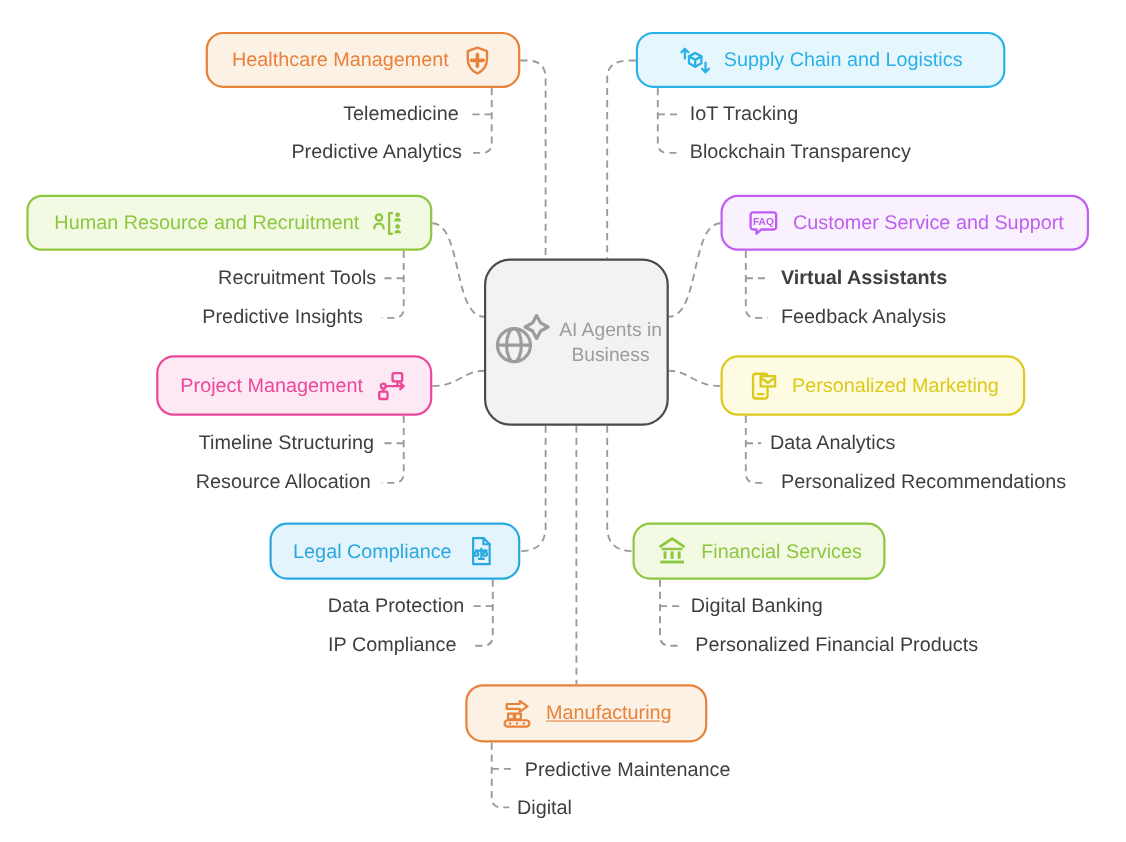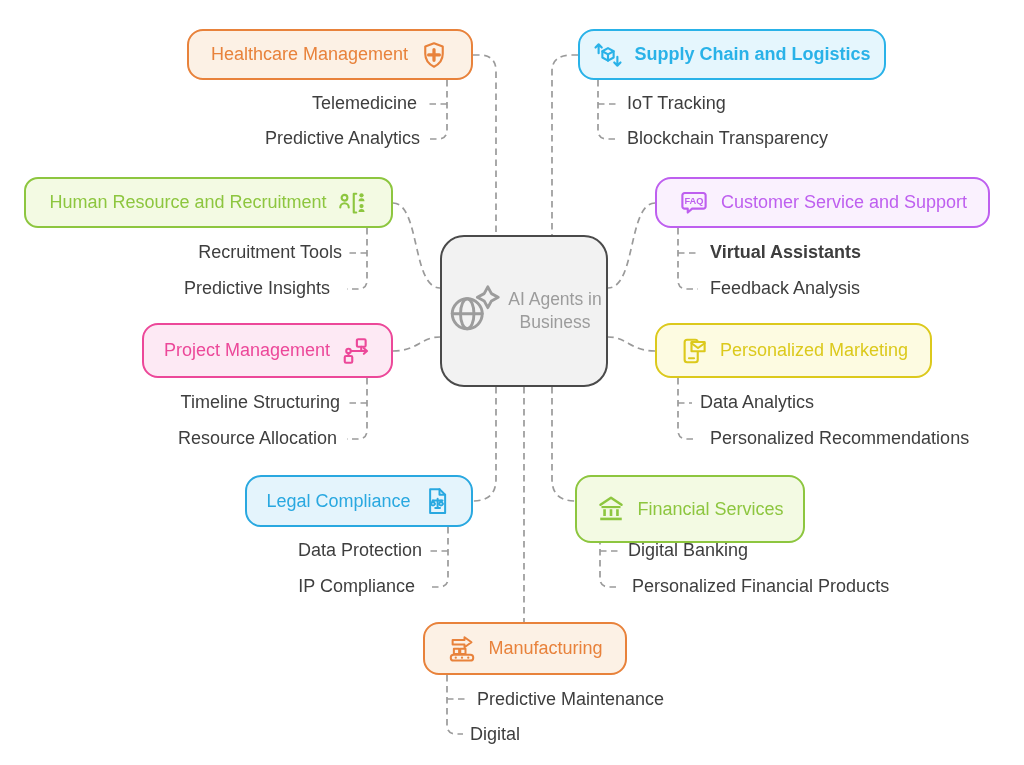--- a/index.html
+++ b/index.html
@@ -90,21 +90,21 @@
     <span class="icon">
       <svg width="30" height="30" viewBox="0 0 24 24" stroke="currentColor" fill="none" stroke-width="1.7" stroke-linecap="round" stroke-linejoin="round">
         <path d="M12,2.6 L19,5.2 V11 C19,16.2 16.2,19.3 12,21.4 C7.8,19.3 5,16.2 5,11 V5.2 Z"></path>
         <path d="M12,7.6 V16.2 M7.7,11.9 H16.3" stroke-width="2.6"></path>
       </svg>
     </span>
   </div>
   <div class="sub" style="right:607px; top:93px;">Telemedicine</div>
   <div class="sub" style="right:604px; top:128px;">Predictive Analytics</div>
 
-  <div class="node" style="left: 578px; top: 29px; width: 308px; height: 51px; font-weight: bold; --c: #29B2E8; --bg: #E5F6FD;">
+  <div class="node" style="left: 578px; top: 29px; width: 336px; height: 51px; --c: #29B2E8; --bg: #E5F6FD;">
     <span class="icon">
       <svg width="30" height="30" viewBox="0 0 24 24" stroke="currentColor" fill="none" stroke-width="1.7" stroke-linecap="round" stroke-linejoin="round">
         <path d="M12,6.5 L16.5,9 V14 L12,16.5 L7.5,14 V9 Z"></path>
         <path d="M7.5,9 L12,11.5 L16.5,9 M12,11.5 V16.5"></path>
         <path d="M2,6 L4.5,3.5 L7,6 M4.5,3.5 V10.5"></path>
         <path d="M17,18 L19.5,20.5 L22,18 M19.5,20.5 V13.5"></path>
       </svg>
     </span>
     <span>Supply Chain and Logistics</span>
   </div>
@@ -178,39 +178,39 @@
         <path d="M14,2.5 V7 H18.5"></path>
         <path d="M12.5,10.2 V17.6 M10.6,17.6 H14.4 M8.6,11.6 H16.4"></path>
         <path d="M7.2,14.4 a1.7,1.7 0 0 0 3.2,0 L8.8,11.6 Z"></path>
         <path d="M13.6,14.4 a1.7,1.7 0 0 0 3.2,0 L15.2,11.6 Z"></path>
       </svg>
     </span>
   </div>
   <div class="sub" style="right:602px; top:540px;">Data Protection</div>
   <div class="sub" style="right:609px; top:576px;">IP Compliance</div>
 
-  <div class="node" style="left: 575px; top: 475px; width: 230px; height: 68px; --c: #8DC63F; --bg: #F3FAE3;">
+  <div class="node" style="left: 575px; top: 475px; width: 230px; height: 52px; --c: #8DC63F; --bg: #F3FAE3;">
     <span class="icon">
       <svg width="30" height="30" viewBox="0 0 24 24" stroke="currentColor" fill="none" stroke-width="2" stroke-linecap="round" stroke-linejoin="round">
         <path d="M3.6,8.6 L12,3 L20.4,8.6"></path>
         <g fill="currentColor" stroke="none">
           <rect x="4.4" y="9.6" width="15.2" height="1.7"></rect>
           <rect x="5.8" y="12.2" width="2.1" height="5.4"></rect>
           <rect x="10.95" y="12.2" width="2.1" height="5.4"></rect>
           <rect x="16.1" y="12.2" width="2.1" height="5.4"></rect>
           <rect x="3.4" y="18.9" width="17.2" height="2.1"></rect>
         </g>
       </svg>
     </span>
     <span>Financial Services</span>
   </div>
   <div class="sub" style="left:628px; top:540px;">Digital Banking</div>
   <div class="sub" style="left:632px; top:576px;">Personalized Financial Products</div>
 
-  <div class="node" style="left: 423px; top: 622px; width: 204px; height: 53px; --c: #E8823B; --bg: #FCF1E5;">
+  <div class="node" style="left: 423px; top: 622px; width: 220px; height: 53px; text-decoration: underline; --c: #E8823B; --bg: #FCF1E5;">
     <span class="icon">
       <svg width="30" height="30" viewBox="0 0 24 24" stroke="currentColor" fill="none" stroke-width="1.6" stroke-linecap="round" stroke-linejoin="round">
         <path d="M4.5,4.8 H14 V2.6 L19.6,6.6 L14,10.6 V8.4 H4.5 Z"></path>
         <rect x="5.5" y="11.8" width="4.2" height="4.2"></rect>
         <rect x="10.6" y="11.8" width="4.2" height="4.2"></rect>
         <rect x="3" y="16.6" width="18" height="4.6" rx="2.3"></rect>
         <g fill="currentColor" stroke="none">
           <circle cx="7" cy="18.9" r="0.9"></circle>
           <circle cx="12" cy="18.9" r="0.9"></circle>
           <circle cx="17" cy="18.9" r="0.9"></circle>

